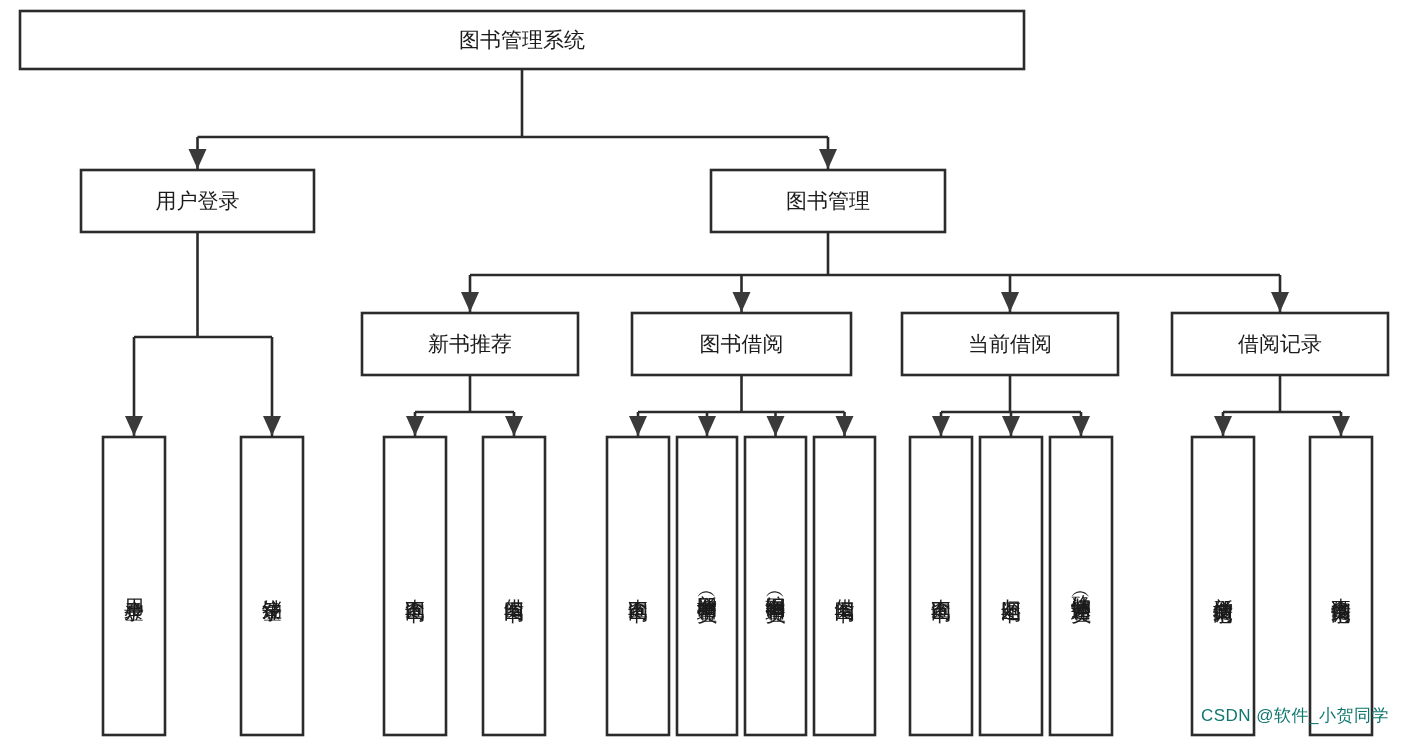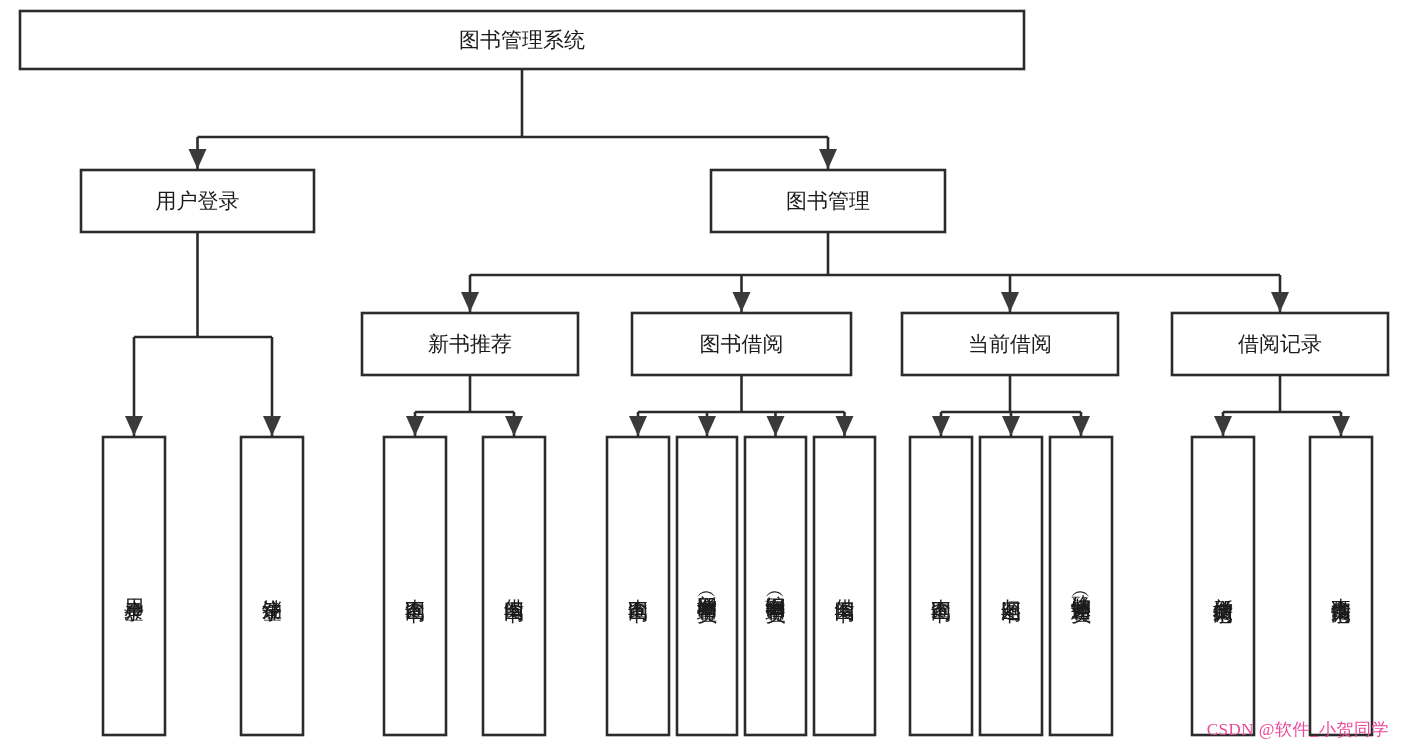--- a/index.html
+++ b/index.html
@@ -63,24 +63,24 @@
     display: flex;
     align-items: center;
     justify-content: center;
     white-space: nowrap;
     pointer-events: none;
     user-select: none;
   }
   #watermark {
     position: absolute;
     right: 16px;
-    bottom: 6px;
-    font-family: Liberation Serif, serif;
+    bottom: 20px;
+    font-family: Liberation Sans, sans-serif;
     font-size: 17px;
-    color: #ec4899;
+    color: #0f766e;
     letter-spacing: 0.5px;
     white-space: nowrap;
   }
 </style>
 </head>
 <body>
 
 <div id="diagram-root">
 
   <svg id="diagram-canvas" viewBox="0 0 1405 747">

